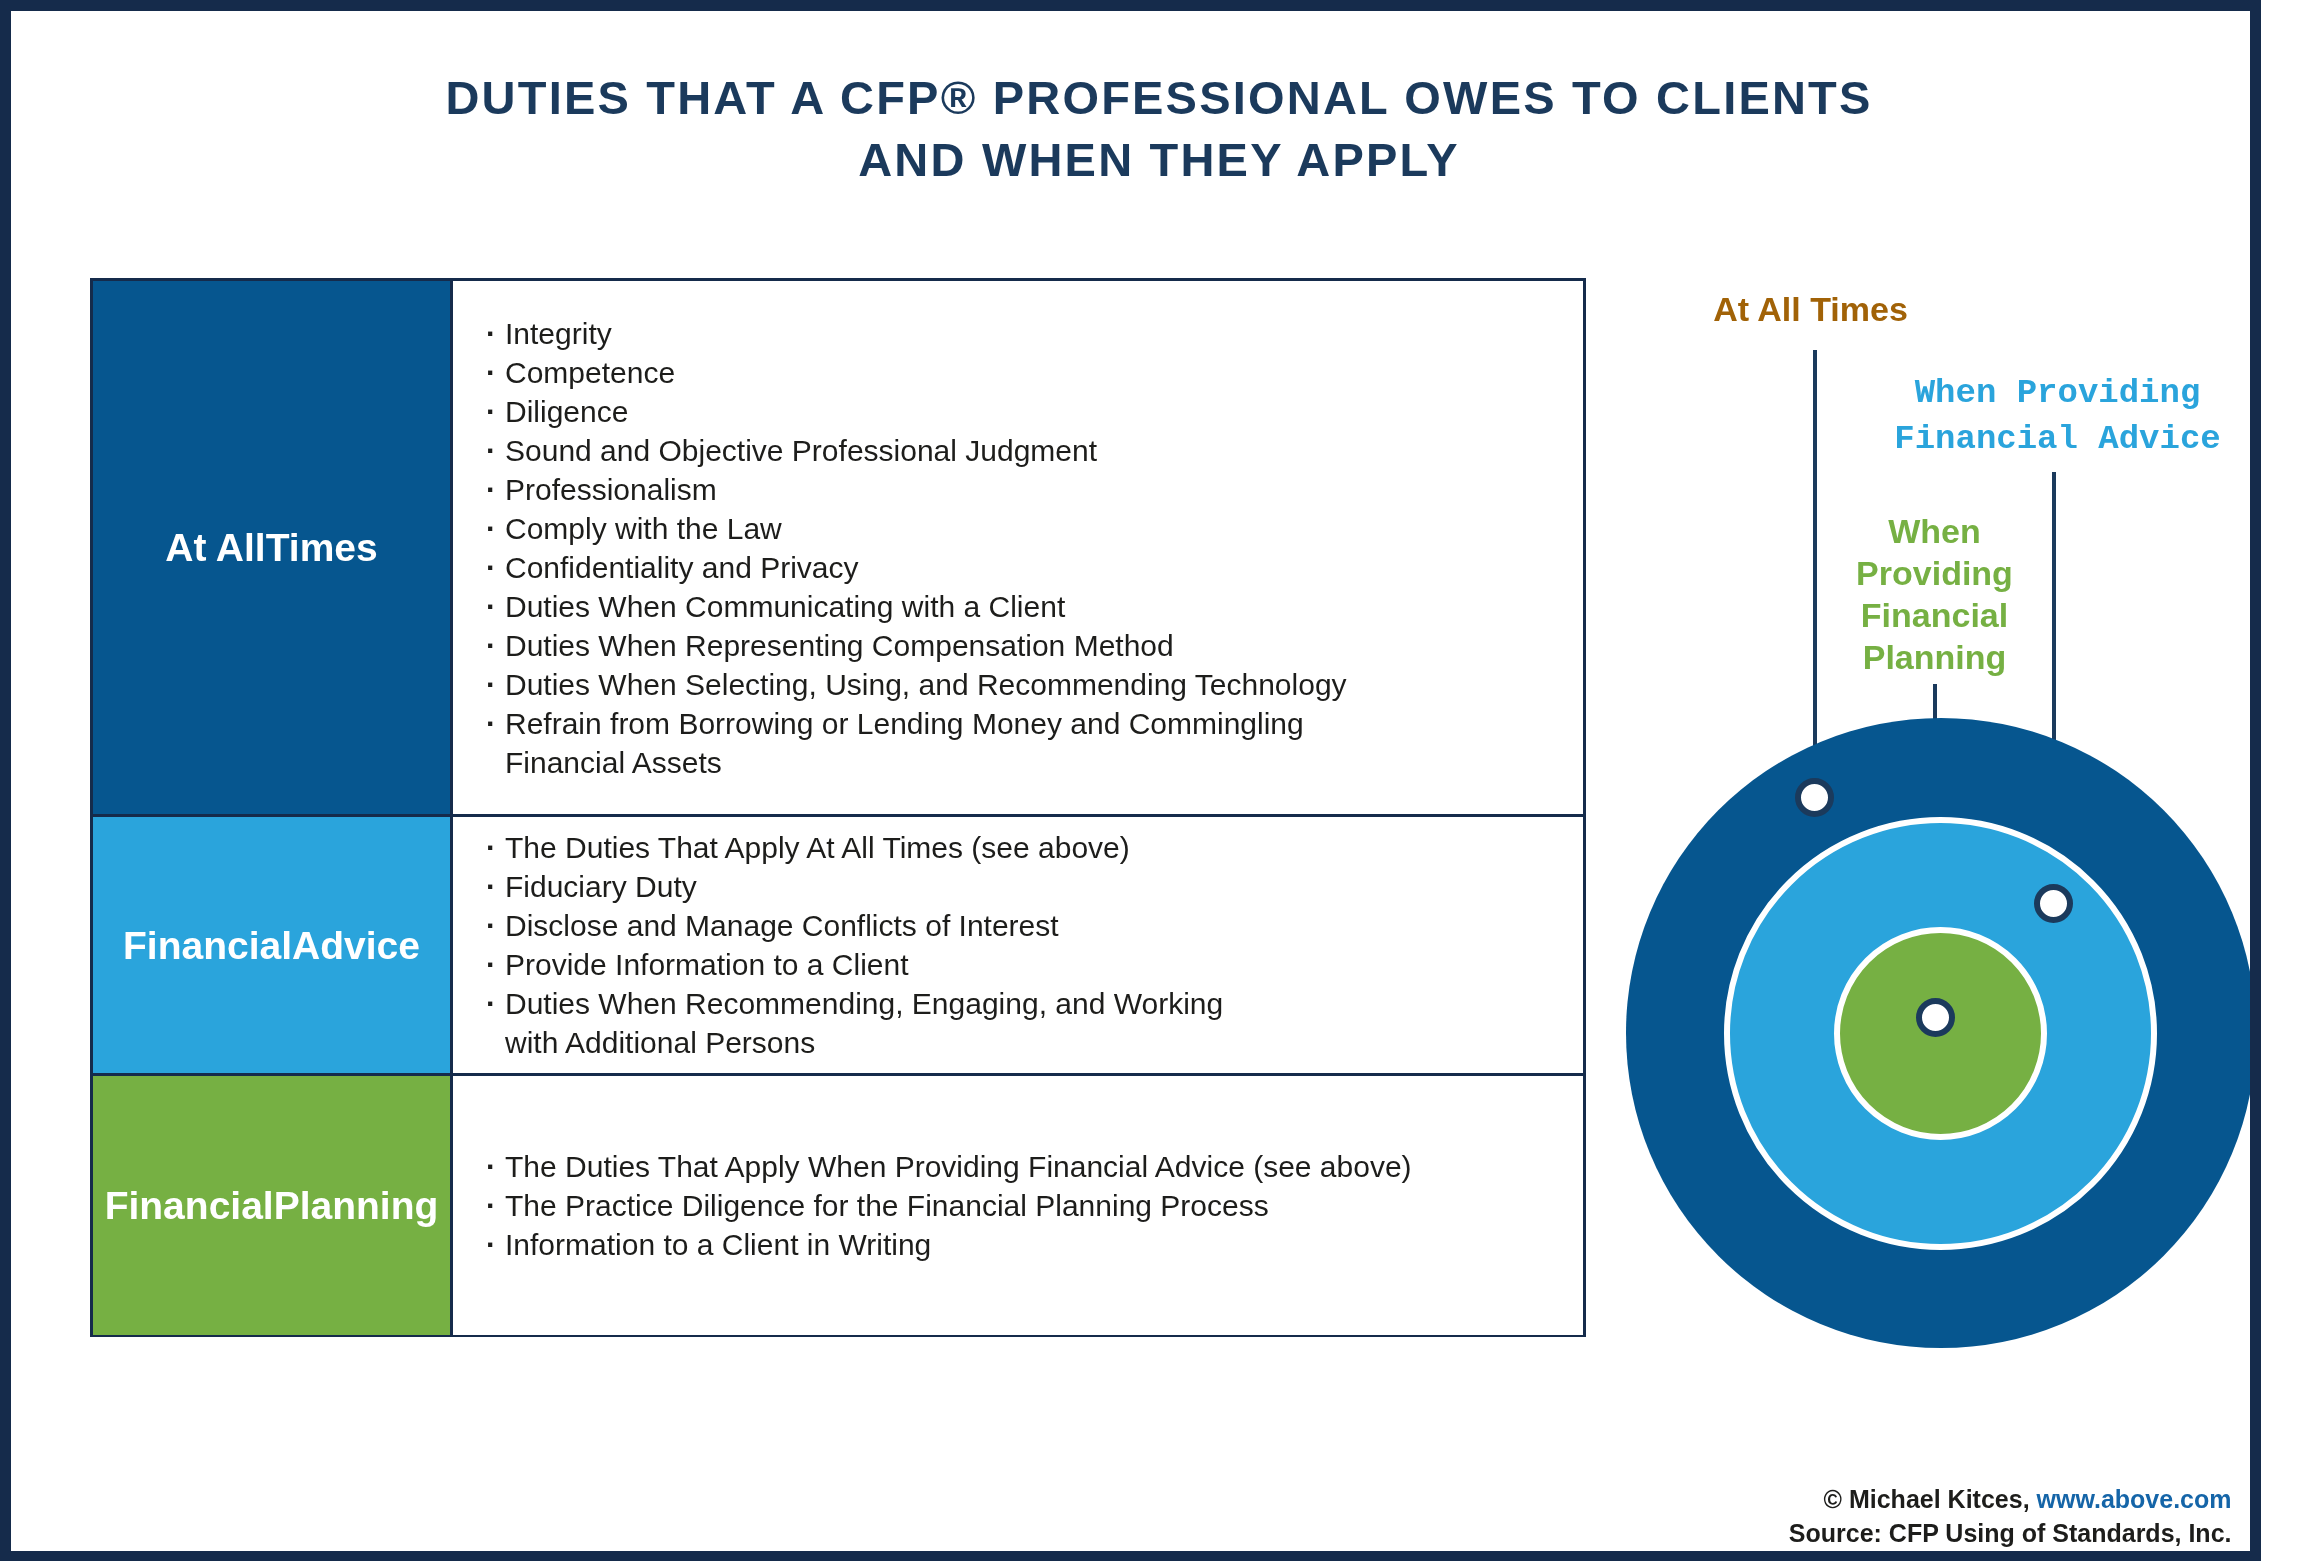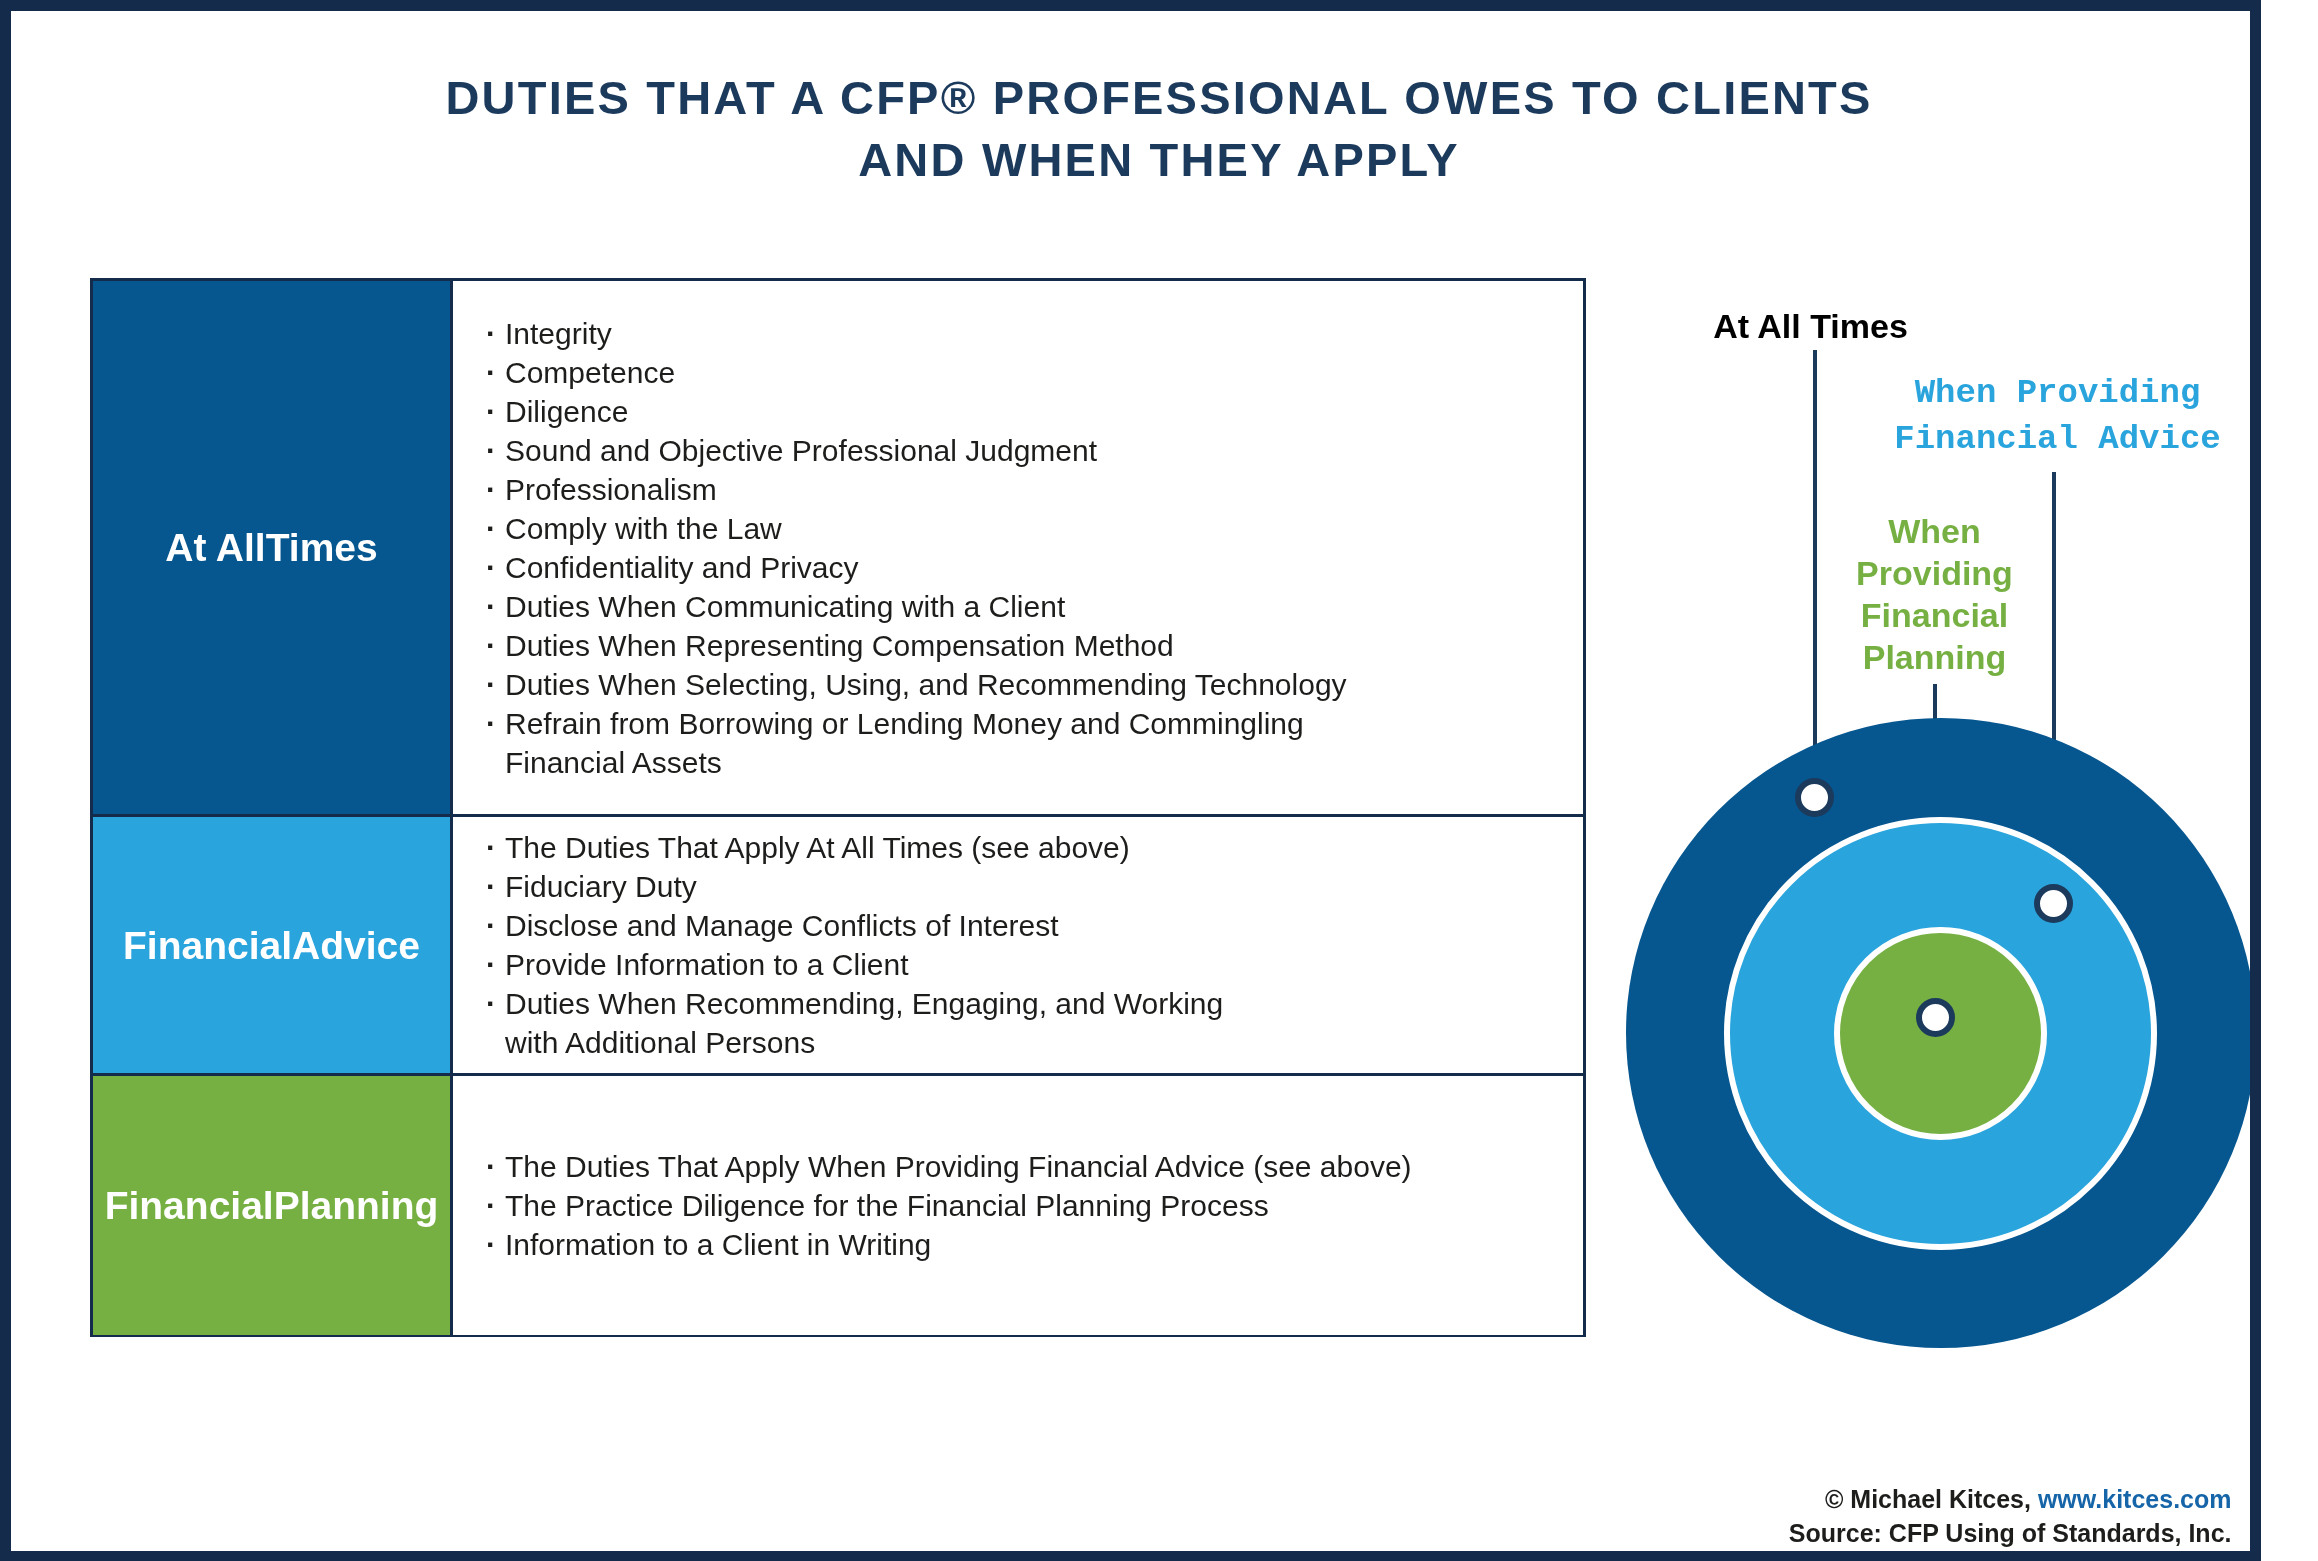--- a/index.html
+++ b/index.html
@@ -32,21 +32,21 @@
   .row-last{border-bottom:none;}
   .con ul{margin:0; padding:0 24px 0 52px; list-style:none;}
   .con li{
     position:relative; color:#1D1D1B; font-size:30px; line-height:39px;
   }
   .con li::before{
     content:"\00B7"; position:absolute; left:-19px; top:0; font-weight:700; color:#1D1D1B;
   }
   .con li span{display:block;}
   .dlabel{position:absolute; font-weight:700; text-align:center;}
-  .dlabel-1{left:1640px; top:295px; width:319px; font-size:34px; line-height:41px; color:#000000;}
+  .dlabel-1{left:1640px; top:278px; width:319px; font-size:34px; line-height:41px; color:#a16207;}
   .dlabel-2{left:1839px; top:359px; width:415px; font-size:34px; line-height:46px; color:#2AA4DC;font-family:Liberation Mono, monospace;}
   .dlabel-3{left:1805px; top:499px; width:237px; font-size:34px; line-height:42px; color:#76B043;}
   .vline{position:absolute; width:3.7px; background:#1B3A5C;}
   .vline-1{left:1802px; top:339px; height:428px;}
   .vline-2{left:2041px; top:461px; height:413px;}
   .vline-3{left:1922px; top:673px; height:314px;}
   .circle{position:absolute; border-radius:50%; box-sizing:border-box;}
   .c-outer{left:1615px; top:707px; width:630px; height:630px; background:#06568F;}
   .c-mid{left:1713px; top:806px; width:433px; height:433px; background:#2AA4DC; border:6.7px solid #ffffff;}
   .c-inner{left:1823px; top:916px; width:213px; height:213px; background:#76B043; border:6.7px solid #ffffff;}
@@ -181,18 +181,18 @@
 
   <div class="circle c-outer"></div>
   <div class="circle c-mid"></div>
   <div class="circle c-inner"></div>
 
   <div class="dot dot-1"></div>
   <div class="dot dot-2"></div>
   <div class="dot dot-3"></div>
 
   <div class="footer">
-    <div><span>© Michael Kitces, </span><span class="link">www.kitces.com</span></div>
+    <div><span>© Michael Kitces, </span><span class="link">www.above.com</span></div>
     <div>Source: CFP Using of Standards, Inc.</div>
   </div>
 
 </div>
 
 
 </body></html>

